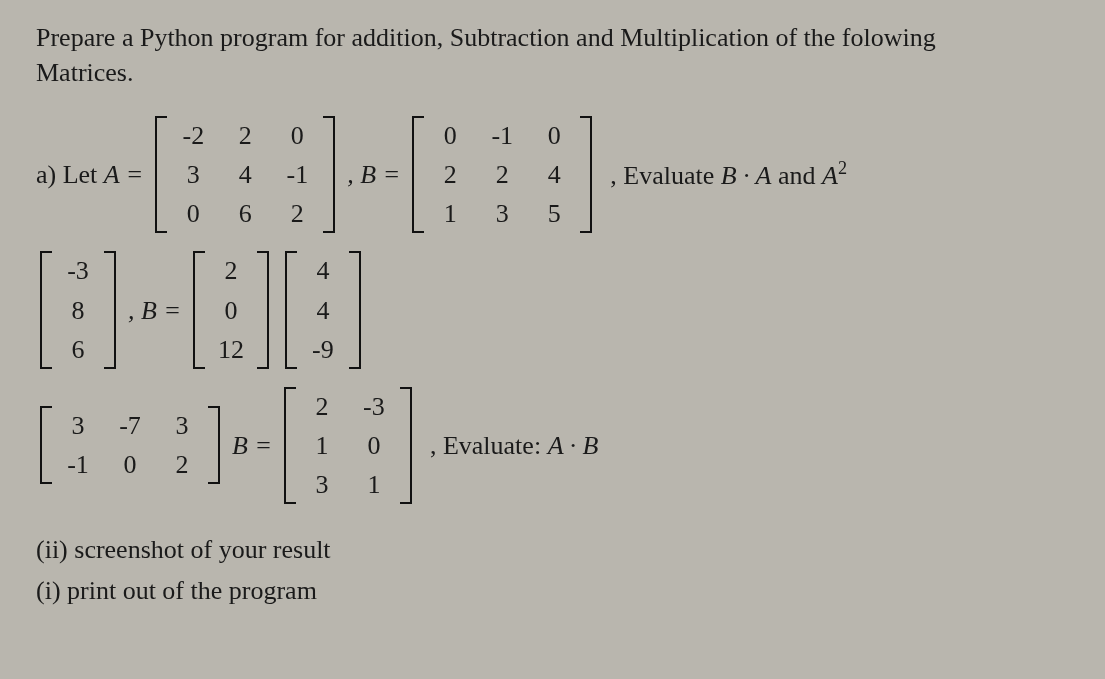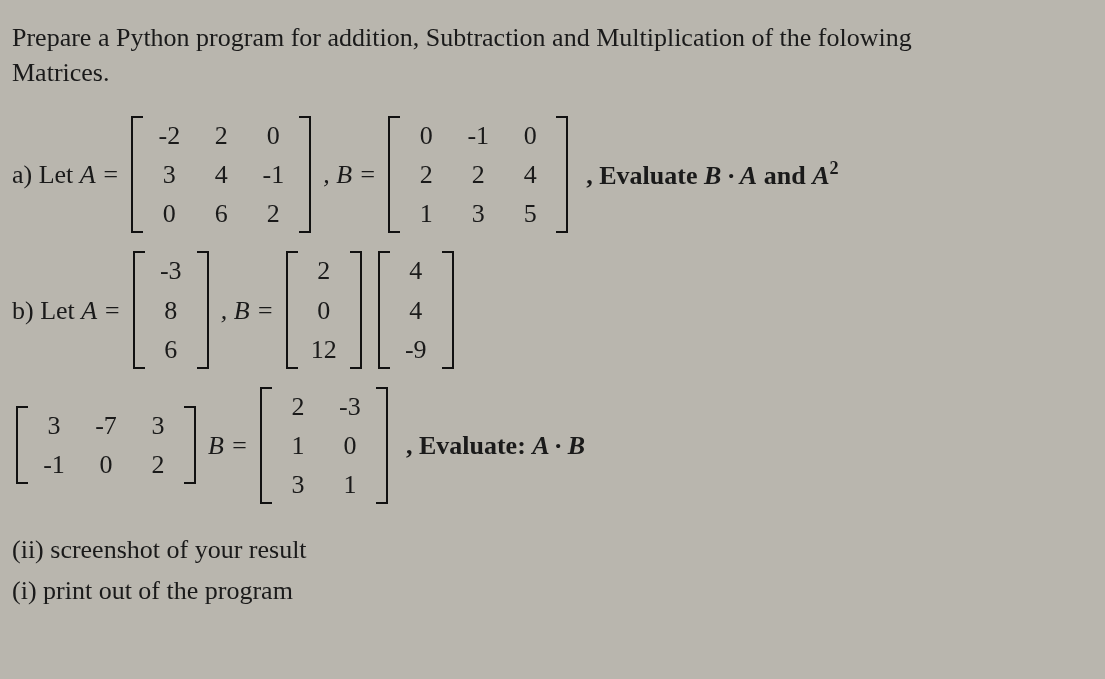--- a/index.html
+++ b/index.html
@@ -9,20 +9,21 @@
     height: 679px;
     background: #b9b6ae;
     font-family: "Times New Roman", Times, serif;
     color: #1a1a1a;
     overflow: hidden;
   }
   .page {
     padding: 20px 12px;
     font-size: 26px;
     line-height: 1.35;
+    margin-left: 24px;
   }
   .intro {
     margin-bottom: 26px;
   }
   .problem-row {
     display: flex;
     align-items: center;
     margin-bottom: 18px;
     gap: 8px;
     flex-wrap: nowrap;
@@ -48,21 +49,20 @@
   }
   .matrix td {
     padding: 2px 12px;
     text-align: center;
     min-width: 28px;
     font-size: 26px;
   }
   .tail {
     margin-left: 6px;
     white-space: nowrap;
-    font-weight: bold;
   }
   .italic { font-style: italic; }
   .sup { font-size: 0.7em; vertical-align: super; }
   .attach {
     margin-top: 28px;
   }
   .attach div {
     margin-bottom: 6px;
   }
 </style>
@@ -130,24 +130,20 @@
     </span>
     <span class="tail">
       <span>, Evaluate </span>
       <span class="italic">B · A</span>
       <span> and </span>
       <span class="italic">A</span><span class="sup">2</span>
     </span>
   </div>
 
   <div class="problem-row">
-    <span class="lead">
-      <span>b) Let</span>
-      <span class="italic">A =</span>
-    </span>
     <span class="matrix">
       <span class="brk left"></span>
       <table>
           <tbody>
         <tr>
               <td>-3</td>
             </tr>
         <tr>
               <td>8</td>
             </tr>

